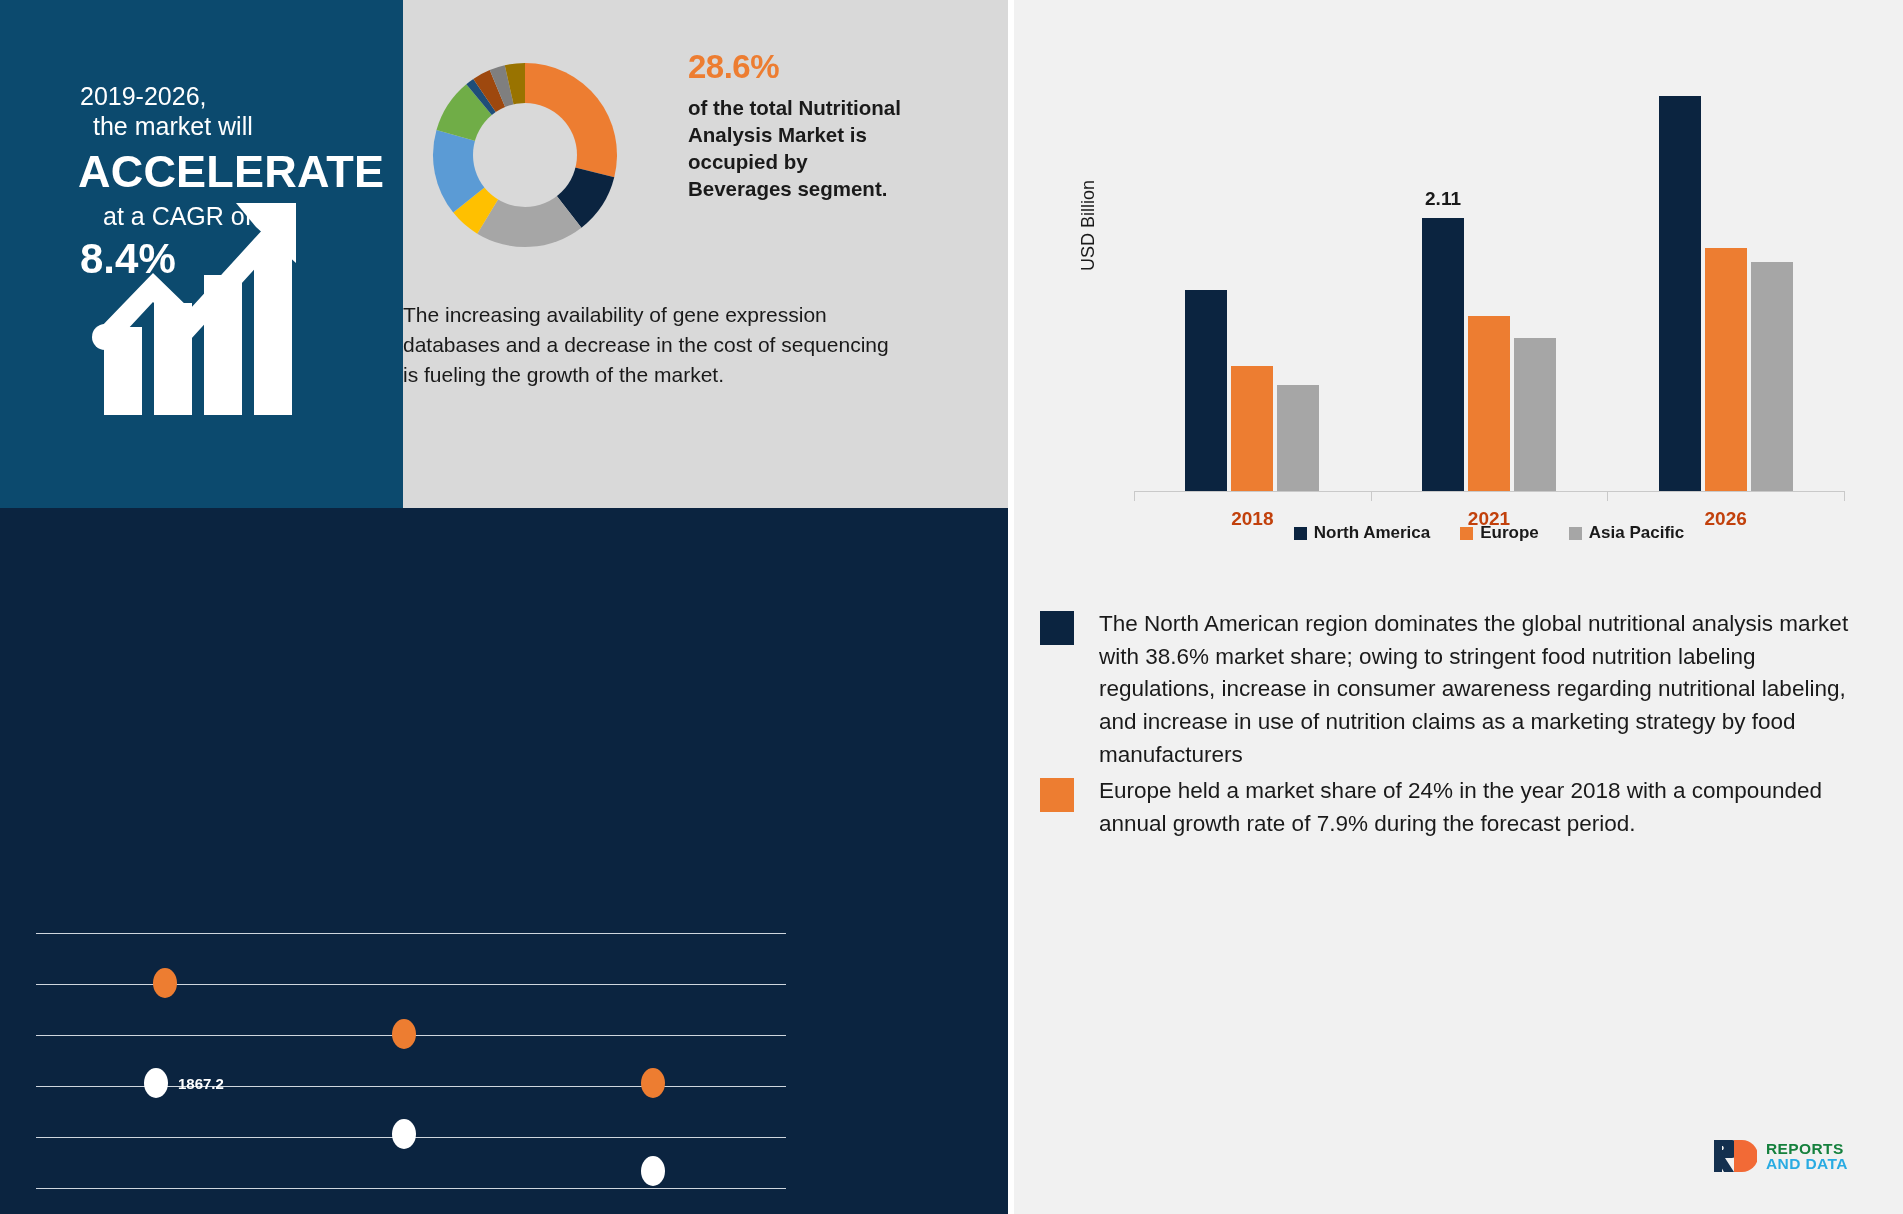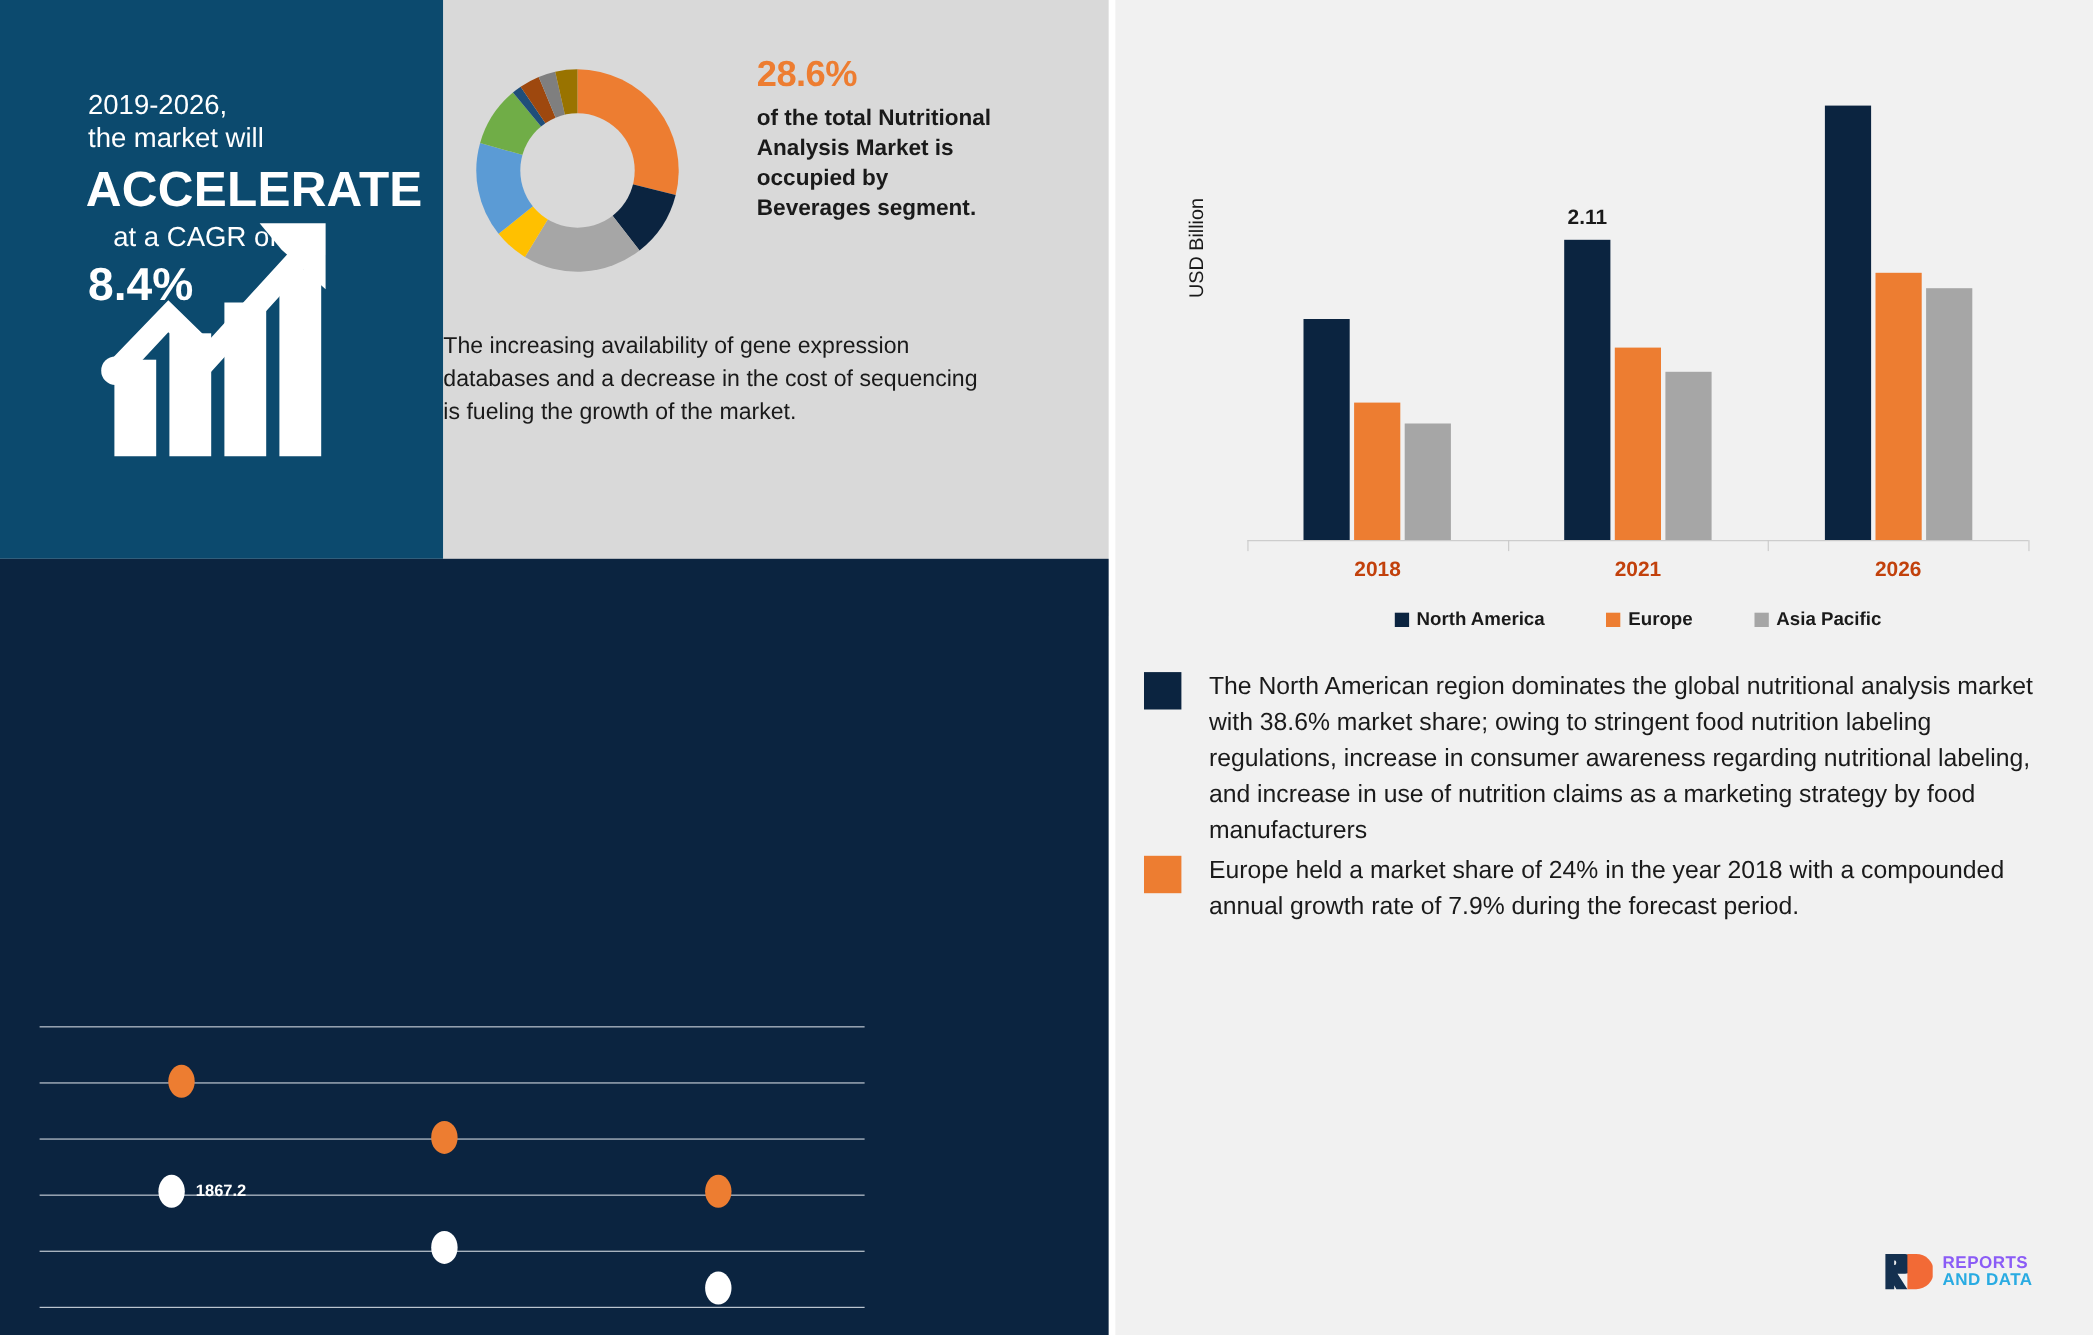--- a/index.html
+++ b/index.html
@@ -14,21 +14,21 @@
   .panel { position: absolute; }
   #accelerate-panel { left: 0; top: 0; width: 403px; height: 508px; background: #0c4a6e; }
   #donut-panel     { left: 403px; top: 0; width: 605px; height: 560px; background: #d9d9d9; }
   #insight-panel   { left: 0; top: 508px; width: 1008px; height: 706px; background: #0b2440; }
   #right-panel     { left: 1014px; top: 0; width: 889px; height: 1214px; background: #f1f1f1; }
   #divider-gap     { left: 1008px; top: 0; width: 6px; height: 1214px; background: #ffffff; }
 
   
   .acc-text { position: absolute; left: 80px; top: 82px; color: #ffffff; line-height: 1.18; }
   .acc-l1 { font-size: 25px; font-weight: 400; }
-  .acc-l2 { font-size: 25px; font-weight: 400; }
+  .acc-l2 { font-size: 25px; font-weight: 400; margin-left: 13px; }
   .acc-big { font-size: 45px; font-weight: 700; letter-spacing: 0.2px; margin: 4px 0 4px -2px; }
   .acc-l3 { font-size: 25px; font-weight: 400; margin-left: 23px; }
   .acc-cagr { font-size: 42px; font-weight: 700; margin-top: 2px; }
   #growth-icon { position: absolute; left: 60px; top: 185px; width: 280px; height: 230px; }
 
   
   #donut-wrap { position: absolute; left: 22px; top: 55px; width: 200px; height: 200px; }
   #donut-svg { width: 200px; height: 200px; display: block; }
   .donut-hole { fill: #d9d9d9; }
 
@@ -68,41 +68,41 @@
     position: absolute; color: #1a1a1a; font-size: 19px; font-weight: 700;
     transform: translateX(-50%); white-space: nowrap;
   }
   #bar-axis { position: absolute; left: 120px; top: 451px; width: 710px; height: 1px; background: #c9c9c9; }
   .bar-tick { position: absolute; top: 451px; width: 1px; height: 10px; background: #c9c9c9; }
   .bar-cat {
     position: absolute; top: 468px; color: #c2410c; font-size: 19px; font-weight: 700;
     transform: translateX(-50%); white-space: nowrap;
   }
   #bar-legend {
-    position: absolute; left: 120px; top: 513px; width: 710px;
-    display: flex; justify-content: center; align-items: center; gap: 56px;
+    position: absolute; left: 120px; top: 483px; width: 710px;
+    display: flex; justify-content: center; align-items: center; gap: 30px;
   }
   .bar-leg-item { display: flex; align-items: center; gap: 7px; color: #1a1a1a; font-size: 17px; font-weight: 700; }
   .bar-leg-sw { width: 13px; height: 13px; }
 
   
   #region-notes { position: absolute; left: 1040px; top: 608px; width: 830px; }
   .reg-row { display: flex; align-items: flex-start; margin-bottom: 4px; }
   .reg-sw { width: 34px; height: 34px; flex: 0 0 34px; margin-top: 3px; }
   .reg-sw.na { background: #0b2440; }
   .reg-sw.eu { background: #ed7d31; }
   .reg-sw.ap { background: #767171; }
   .reg-text { flex: 1; margin-left: 25px; color: #1a1a1a; font-size: 22.5px; line-height: 1.45; }
   .reg-row.ap-row { margin-top: 34px; }
 
   
   #logo { position: absolute; left: 1712px; top: 1138px; display: flex; align-items: center; gap: 9px; }
   #logo-mark { width: 45px; height: 36px; }
   .logo-words { line-height: 1.0; }
-  .logo-l1 { color: #8b5cf6; font-size: 15.5px; font-weight: 700; letter-spacing: 0.4px; }
+  .logo-l1 { color: #15803d; font-size: 15.5px; font-weight: 700; letter-spacing: 0.4px; }
   .logo-l2 { color: #29abe2; font-size: 15.5px; font-weight: 700; letter-spacing: 0.4px; }
 </style>
 </head>
 <body>
 
 <div class="canvas">
 
   <div class="panel" id="accelerate-panel">
     <div class="acc-text">
       <div class="acc-l1">2019-2026,</div>

